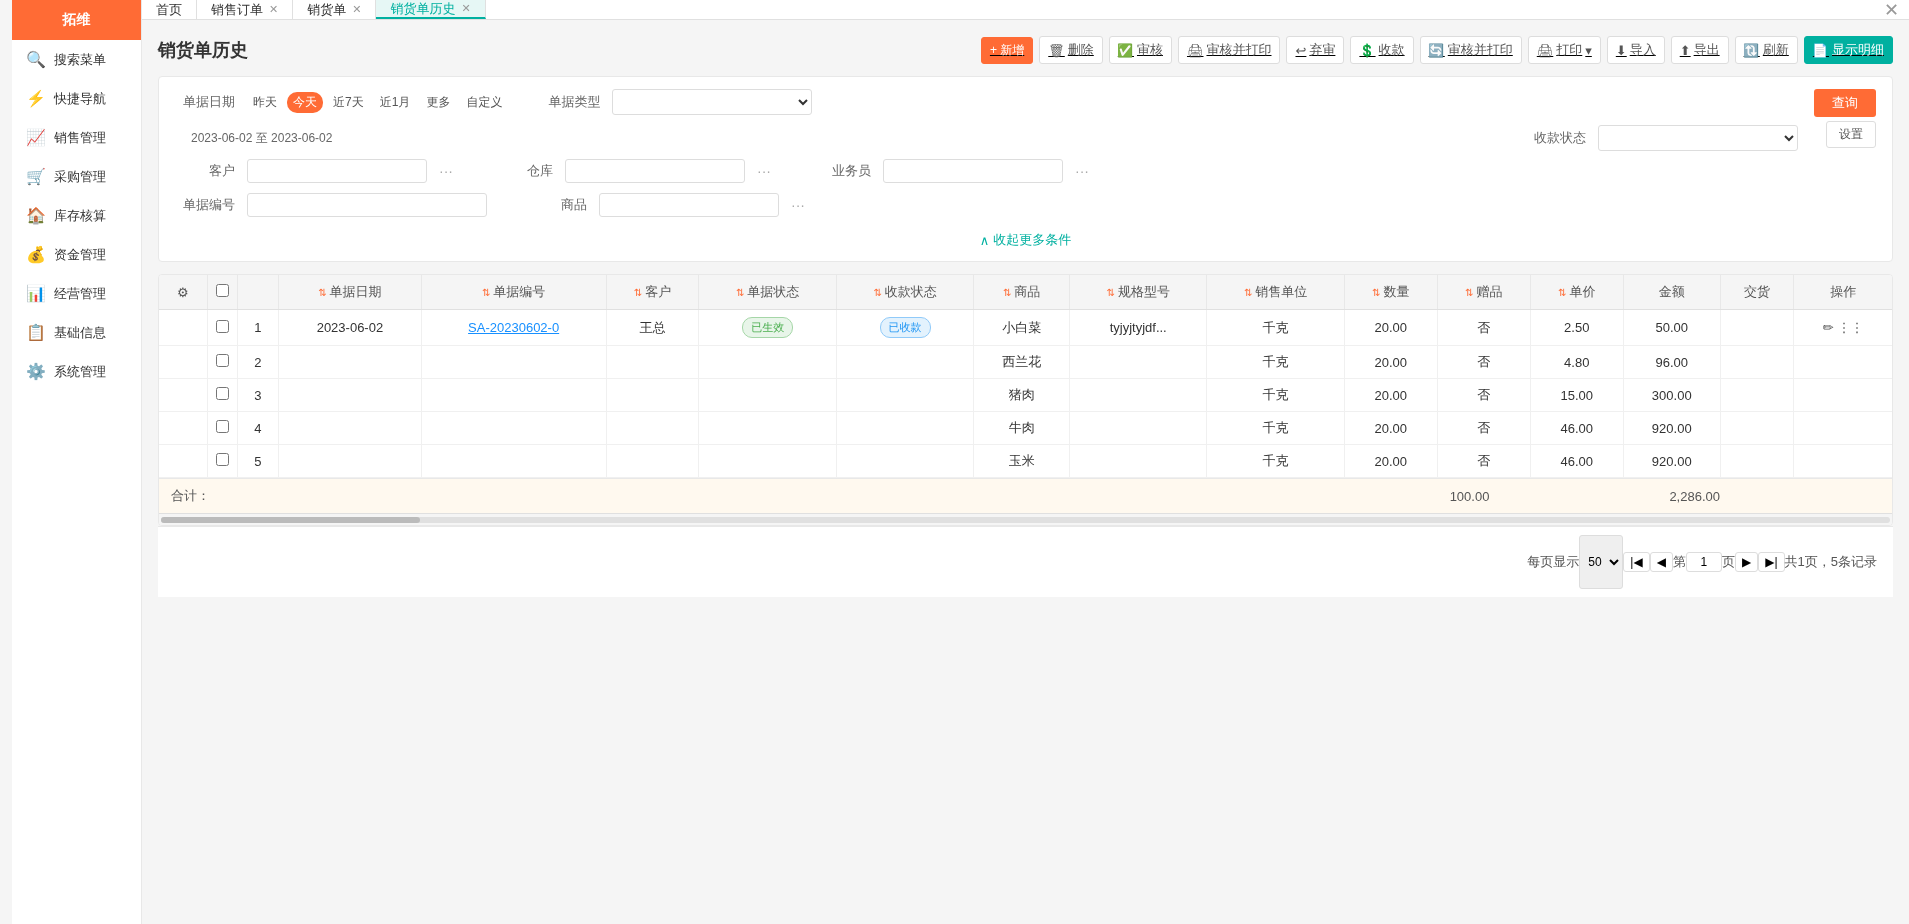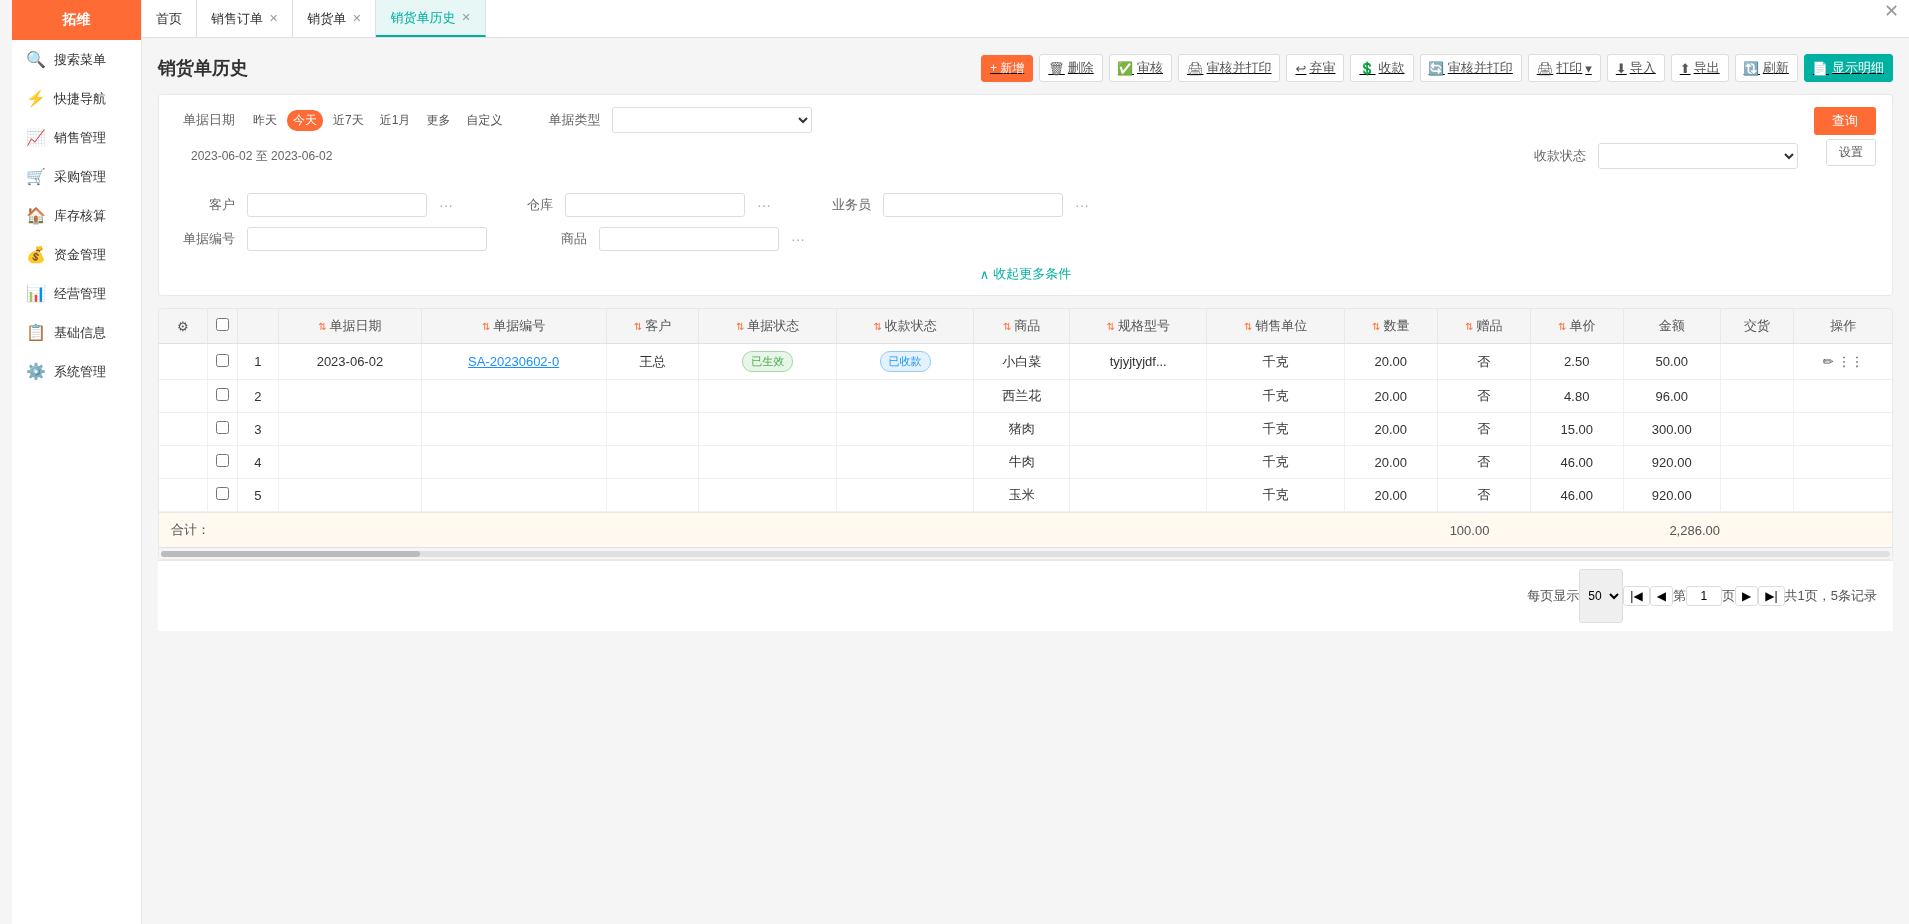--- a/index.html
+++ b/index.html
@@ -40,24 +40,24 @@
     .main {
       flex: 1;
       display: flex;
       flex-direction: column;
       overflow: hidden;
     }
 
     
     .tab-bar {
       display: flex;
-      align-items: flex-start;
+      align-items: center;
       background: #fff;
       border-bottom: 1px solid #e0e0e0;
-      height: 38px;
+      height: 20px;
       padding: 0;
       flex-shrink: 0;
     }
     .tab {
       display: flex;
       align-items: center;
       padding: 0 14px;
       height: 100%;
       cursor: pointer;
       font-size: 13px;
@@ -127,21 +127,21 @@
       padding: 12px 16px;
       margin-bottom: 12px;
     }
     .filter-row {
       display: flex;
       align-items: center;
       gap: 12px;
       margin-bottom: 10px;
       flex-wrap: wrap;
     }
-    .filter-row:last-child { margin-bottom: 16px; }
+    .filter-row:last-child { margin-bottom: 0; }
     .filter-label {
       color: #666;
       width: 60px;
       text-align: right;
       flex-shrink: 0;
     }
     .filter-input {
       border: 1px solid #ddd;
       border-radius: 3px;
       padding: 4px 8px;

